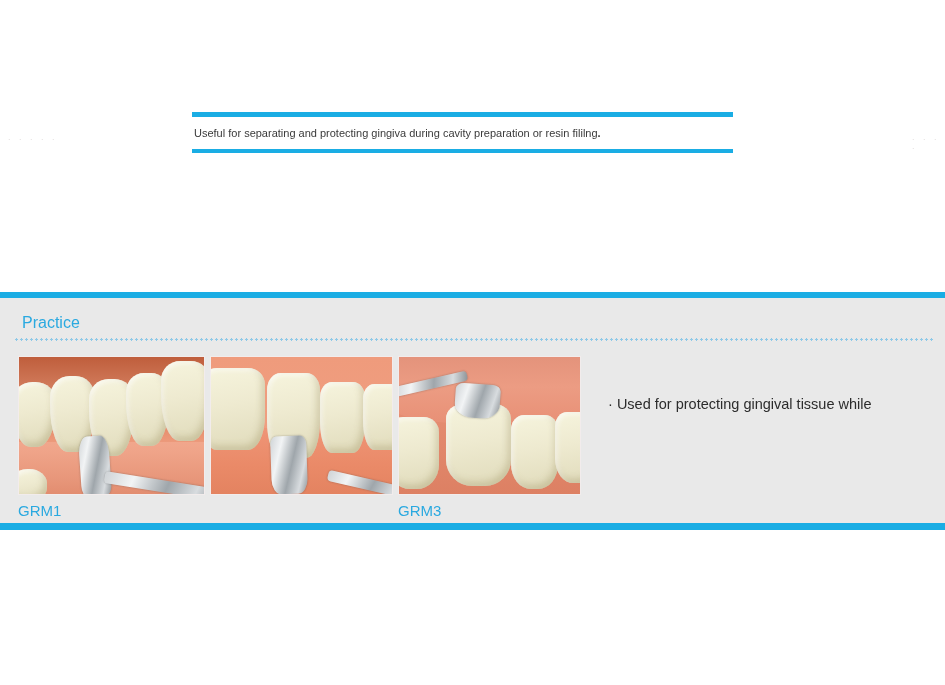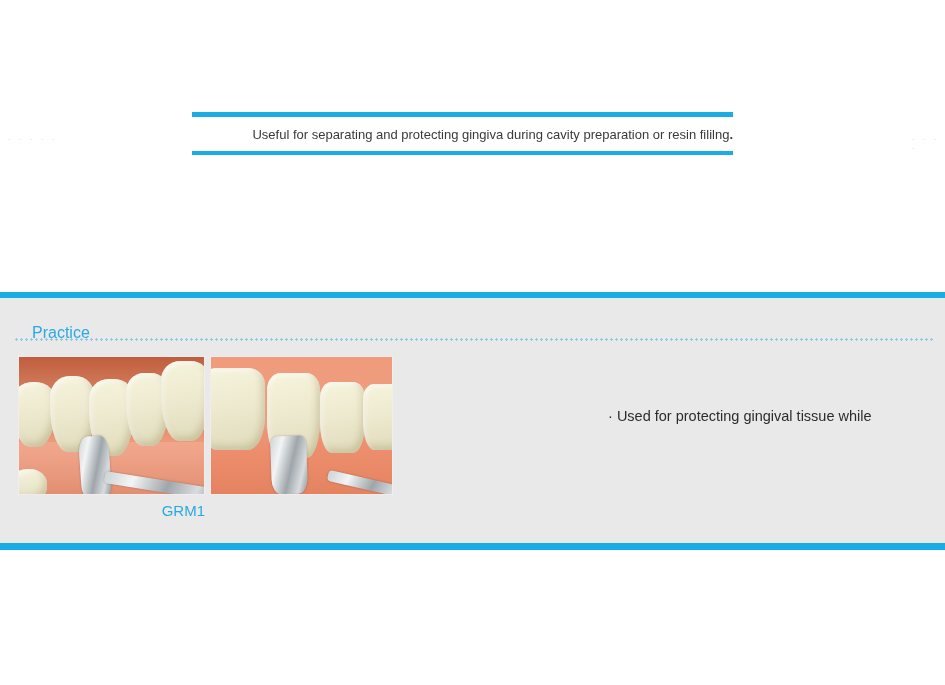--- a/index.html
+++ b/index.html
@@ -35,46 +35,45 @@
     top: 112px;
     width: 541px;
   }
   .rule {
     width: 100%;
     height: 5px;
     background: #1aade4;
   }
   .rule.bottom { height: 4px; }
   .headline-text {
-    font-size: 13px;
+    font-size: 11px;
     color: #3a3a3a;
     line-height: 1;
     padding: 11px 0 10px 2px;
     white-space: nowrap;
-    text-align: right;
   }
   .headline-text .period {
     font-weight: bold;
   }
 
   
   .practice-panel {
     position: absolute;
     left: 0;
     top: 292px;
     width: 945px;
   }
   .panel-top-bar {
     width: 100%;
     height: 6px;
     background: #1aade4;
   }
   .panel-body {
     background: #e9e9e9;
-    padding: 14px;
+    padding: 4px;
     position: relative;
     height: 217px;
   }
   .panel-title {
     color: #2aa9e0;
     font-size: 16px;
     padding: 13px 0 0 18px;
     line-height: 1;
   }
   .dotted-sep {
@@ -111,21 +110,21 @@
     box-sizing: border-box;
     position: relative;
     overflow: hidden;
     background: #d9886a;
   }
   .photo-1 { width: 187px; height: 139px; }
   .photo-2 { width: 183px; height: 139px; }
   .photo-3 { width: 183px; height: 139px; }
 
   .fig-caption {
-    text-align: right;
+    text-align: left;
     color: #2aa9e0;
     font-size: 15px;
     padding-top: 8px;
     line-height: 1;
   }
 
   
   .scene { position: absolute; inset: 0; }
 
   
@@ -175,21 +174,21 @@
   .instrument {
     position: absolute;
     background: linear-gradient(105deg, #cfd3d6 0%, #f2f4f5 25%, #9fa6ab 55%, #d8dcdf 80%, #8b9195 100%);
     box-shadow: 0 0 2px rgba(60,60,60,.45);
   }
 
   
   .note {
     position: absolute;
     left: 608px;
-    top: 109px;
+    top: 97px;
     width: 316px;
     font-size: 14.5px;
     color: #2c2c2c;
     line-height: 1.3;
   }
   .note .note-line2 { display: block; padding-left: 9px; }
 </style>
 </head>
 <body>
 
@@ -240,20 +239,35 @@
             <div class="tooth" style="left:-6%;top:8%;width:36%;height:60%;border-radius:26% 26% 26% 26%/20% 20% 42% 42%;"></div>
             <div class="tooth" style="left:31%;top:12%;width:29%;height:62%;border-radius:26% 26% 26% 26%/20% 20% 44% 44%;"></div>
             <div class="tooth" style="left:60%;top:18%;width:25%;height:52%;border-radius:26% 26% 26% 26%/22% 22% 44% 44%;"></div>
             <div class="tooth" style="left:84%;top:20%;width:24%;height:48%;border-radius:26% 26% 26% 26%/22% 22% 44% 44%;"></div>
             <div class="instrument" style="left:33%;top:58%;width:20%;height:42%;border-radius:16% 16% 26% 26%;transform:rotate(-2deg);"></div>
             <div class="instrument" style="left:64%;top:89%;width:46%;height:8%;border-radius:4px;transform:rotate(13deg);"></div>
           </div>
         </div>
       </div>
 
+      <div class="fig">
+        <div class="photo photo-3">
+          <div class="scene">
+            <div class="p3-bg"></div>
+            <div class="p3-gum"></div>
+            <div class="tooth" style="left:-6%;top:44%;width:28%;height:52%;border-radius:30% 30% 44% 44%/22% 22% 34% 34%;"></div>
+            <div class="tooth" style="left:26%;top:34%;width:36%;height:60%;border-radius:26% 26% 40% 40%/18% 18% 32% 32%;"></div>
+            <div class="tooth" style="left:62%;top:42%;width:26%;height:54%;border-radius:28% 28% 42% 42%/20% 20% 34% 34%;"></div>
+            <div class="tooth" style="left:86%;top:40%;width:24%;height:52%;border-radius:28% 28% 42% 42%/20% 20% 34% 34%;"></div>
+            <div class="instrument" style="left:31%;top:20%;width:25%;height:25%;border-radius:18% 18% 40% 40%;transform:rotate(4deg);"></div>
+            <div class="instrument" style="left:-4%;top:16%;width:42%;height:7%;border-radius:4px;transform:rotate(-13deg);"></div>
+          </div>
+        </div>
+        <div class="fig-caption">GRM3</div>
+      </div>
 
     </div>
 
     <div class="note">
       <span>·</span>
       <span>Used for protecting gingival tissue while</span>
     </div>
 
   </div>
 

